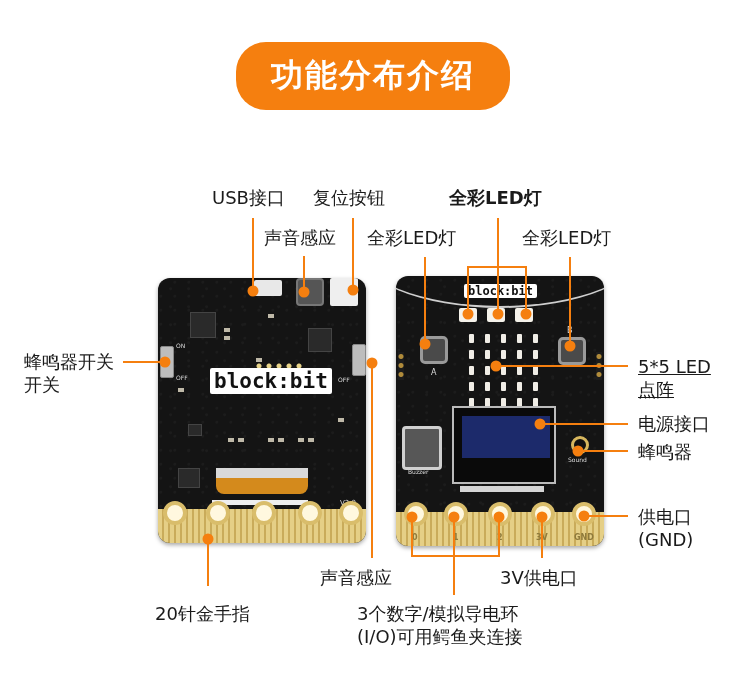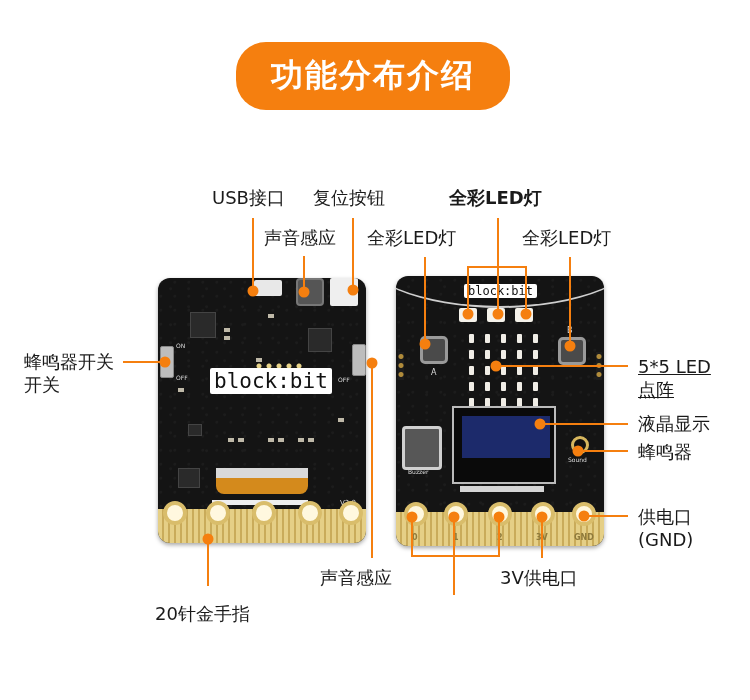--- a/index.html
+++ b/index.html
@@ -34,21 +34,21 @@
     background: repeating-linear-gradient(90deg, #e5cf86 0 4px, #c9ab5a 4px 6px);
   }
   .pad {
     position: absolute; width: 24px; height: 24px; border-radius: 50%;
     background: #fff8df; border: 4px solid #d9bd6b; box-sizing: border-box; bottom: 18px;
   }
   .chip { position: absolute; background: #2a2a2a; border: 1px solid #444; }
   .smd { position: absolute; width: 6px; height: 4px; background: #bfb9a8; }
   .logo {
     position: absolute; background: #fff; color: #111; font-family: "DejaVu Sans Mono", monospace;
-    font-weight: normal; padding: 0 4px; border-radius: 2px;
+    font-weight: bold; padding: 0 4px; border-radius: 2px;
   }
   .slider { position: absolute; width: 12px; height: 30px; background: #bdbdbd; border: 1px solid #888; border-radius: 2px; }
   .btn-cap { position: absolute; width: 22px; height: 22px; border-radius: 5px; background: #4a4a4a; border: 3px solid #9a9a9a; }
   .led-rgb { position: absolute; width: 18px; height: 14px; background: #f5f2ea; border-radius: 2px; }
   .led-px { position: absolute; width: 5px; height: 9px; background: #f0ede6; border-radius: 1px; }
   .oled-frame { position: absolute; border: 2px solid #bbb; background: #0a0a0a; }
   .oled-screen { position: absolute; background: #1c2a6b; }
   .buzzer { position: absolute; background: #575757; border: 3px solid #d0d0d0; border-radius: 4px; }
   .small-txt { position: absolute; color: #ddd; font-size: 6px; font-family: "DejaVu Sans", sans-serif; }
   .pad-lbl { position: absolute; font-size: 8px; font-weight: bold; color: #8f7a3b; bottom: 4px; }
@@ -186,31 +186,33 @@
 
 <div class="label" style="left:24px; top:350px;">
   <div>蜂鸣器开关</div>
   <div>开关</div>
 </div>
 
 <div class="label" style="left:638px; top:355px;text-decoration:underline;">
   <div>5*5 LED</div>
   <div>点阵</div>
 </div>
-<div class="label" style="left:638px; top:412px;">液晶显示</div>
+<div class="label" style="left:638px; top:412px;">电源接口</div>
 <div class="label" style="left:638px; top:440px;">蜂鸣器</div>
 <div class="label" style="left:638px; top:505px;">
   <div>供电口</div>
   <div>(GND)</div>
 </div>
 
 <div class="label" style="left:320px; top:566px;">声音感应</div>
 <div class="label" style="left:500px; top:566px;">3V供电口</div>
 <div class="label" style="left:155px; top:602px;">20针金手指</div>
 <div class="label" style="left:357px; top:602px;">
+  <div>3个数字/模拟导电环</div>
+  <div>(I/O)可用鳄鱼夹连接</div>
 </div>
 
 <div class="line" style="left:252px; top:218px; width:2px; height:73px;"></div>
 <div class="dot" style="left:253px; top:291px;"></div>
 
 <div class="line" style="left:303px; top:256px; width:2px; height:36px;"></div>
 <div class="dot" style="left:304px; top:292px;"></div>
 
 <div class="line" style="left:352px; top:218px; width:2px; height:72px;"></div>
 <div class="dot" style="left:353px; top:290px;"></div>

